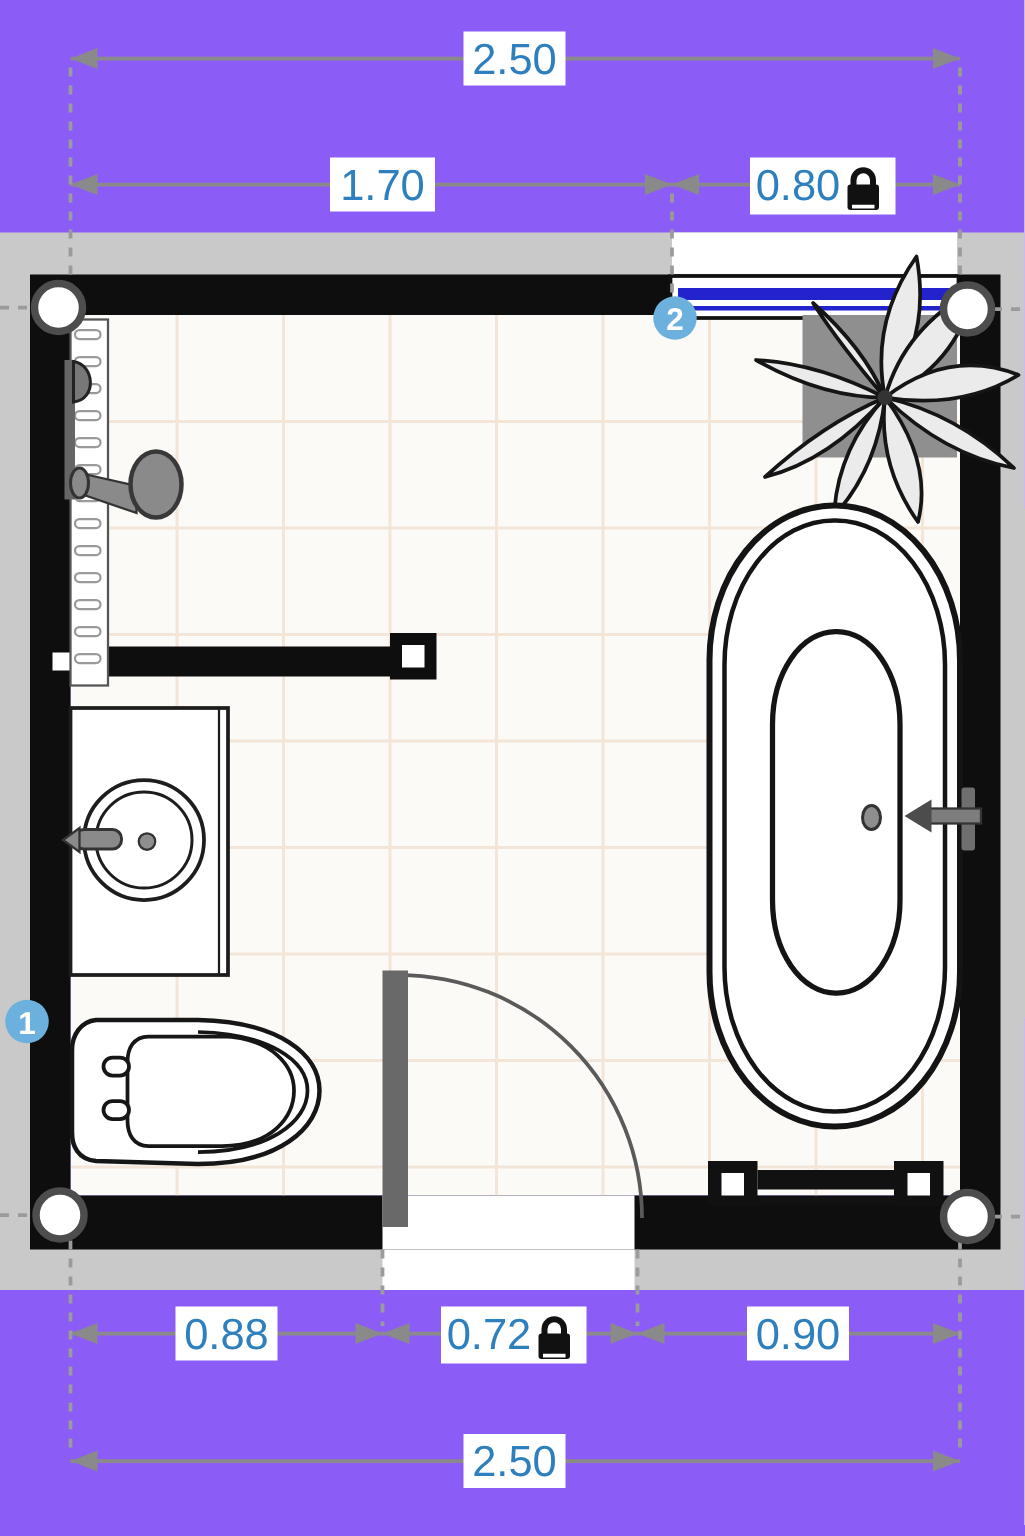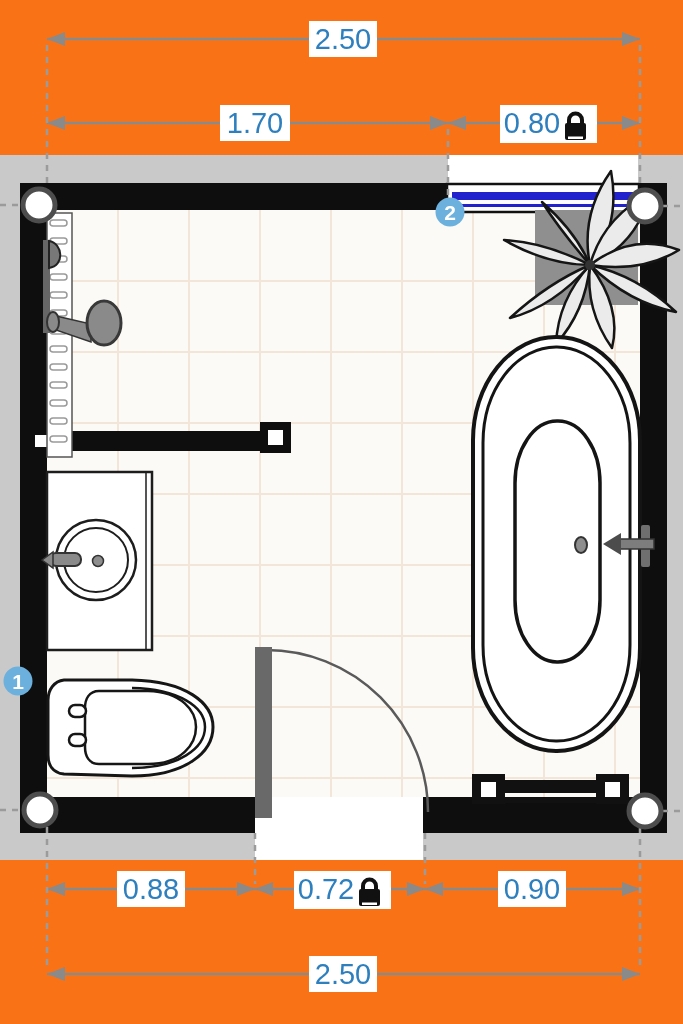--- a/index.html
+++ b/index.html
@@ -1,16 +1,16 @@
 <!DOCTYPE html>
 <html><head>
 <meta charset="utf-8">
 <style>
   html,body{margin:0;padding:0;background:#ffffff;}
-  .stage{position:relative;width:683px;height:1024px;background:#f97316;overflow:hidden;
+  .stage{position:relative;width:683px;height:1024px;background:#8b5cf6;overflow:hidden;
          font-family:"Liberation Sans", sans-serif;}
   svg{display:block;}
   .dim-label{font-family:"Liberation Sans",sans-serif;font-size:29px;fill:#2e7fbe;text-anchor:middle;}
   .badge-label{font-family:"Liberation Sans",sans-serif;font-size:21px;font-weight:bold;fill:#ffffff;text-anchor:middle;}
   .dimline{stroke:#8a8a8a;stroke-width:2.5;}
   .arrow{fill:#8a8a8a;stroke:none;}
   .dash{stroke:#9b9b9b;stroke-width:2.5;fill:none;stroke-dasharray:6 6;}
   .wall{fill:#0e0e0e;}
   .metal{fill:#8a8a8a;stroke:#333333;}
 </style>

